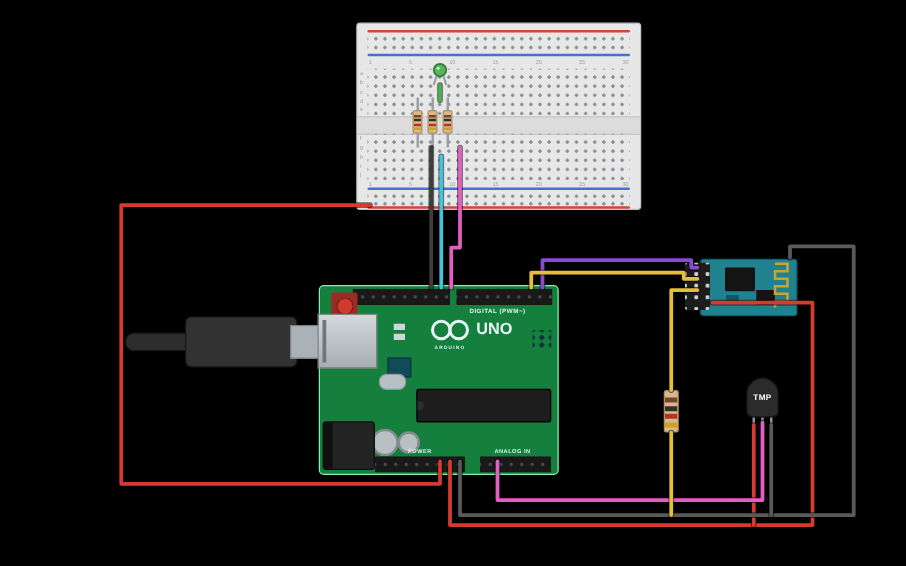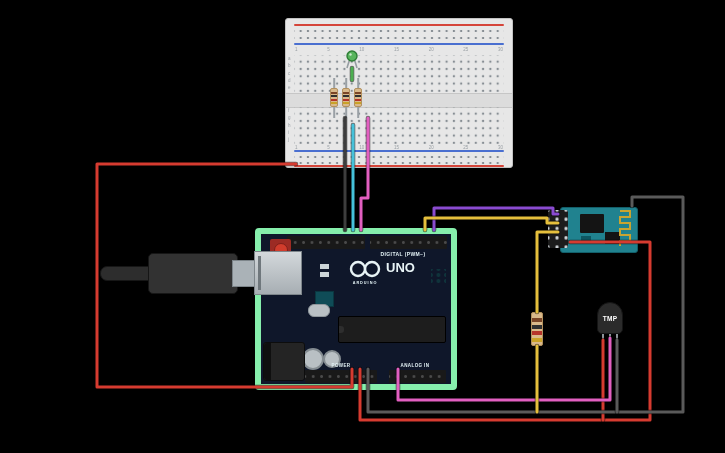--- a/index.html
+++ b/index.html
@@ -31,22 +31,22 @@
   #bb-res2{left:342px;top:78px;width:8px;height:40px;}
   #bb-res3{left:354px;top:78px;width:8px;height:40px;}
   .bb-res-body{top:10px;height:19px;}
   #pull-res{left:531px;top:302px;width:12px;height:52px;}
   #pull-res .resistor-body{top:10px;height:34px;}
 
   
   #led{left:340px;top:44px;width:24px;height:28px;z-index:12;}
 
   
-  #arduino{left:255px;top:228px;width:190px;height:150px;background:#0f172a;
-           border:6px solid #86efac;border-radius:4px;z-index:10;}
+  #arduino{left:255px;top:228px;width:190px;height:150px;background:#15803d;
+           border:1px solid #86efac;border-radius:4px;z-index:10;}
   .pinstrip{height:13px;background-color:#191919;border-radius:1px;
             background-image:radial-gradient(circle,#4a4a4a 1.2px,transparent 1.6px);
             background-size:8.4px 13px;background-position:4px 50%;}
   #dig-a{left:26px;top:2px;width:78px;}
   #dig-b{left:109px;top:2px;width:77px;}
   #pow-strip{left:44px;top:136px;width:72px;}
   #ana-strip{left:128px;top:136px;width:57px;}
   .board-label{color:#e3f2f5;font-weight:bold;letter-spacing:.4px;}
   #digital-label{left:98px;top:17px;width:88px;font-size:5px;text-align:center;}
   #power-label{left:44px;top:129px;width:72px;font-size:4.5px;text-align:center;}

